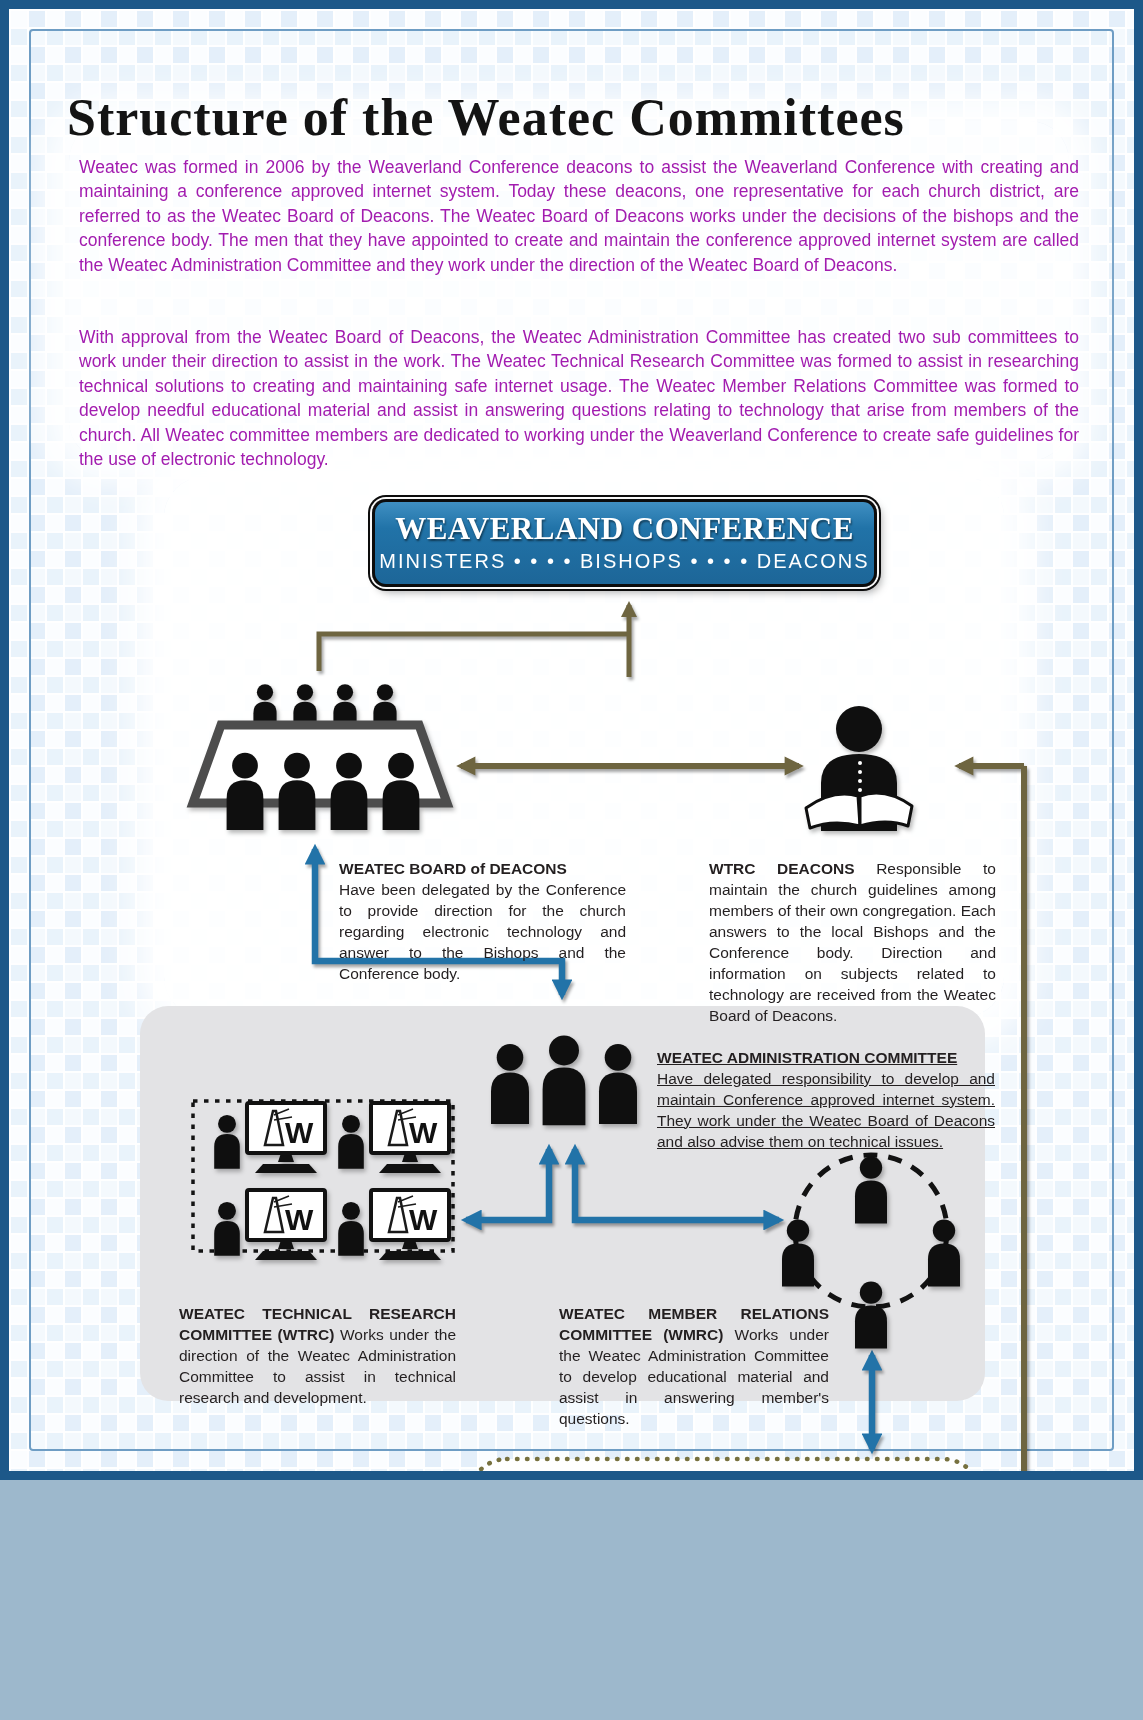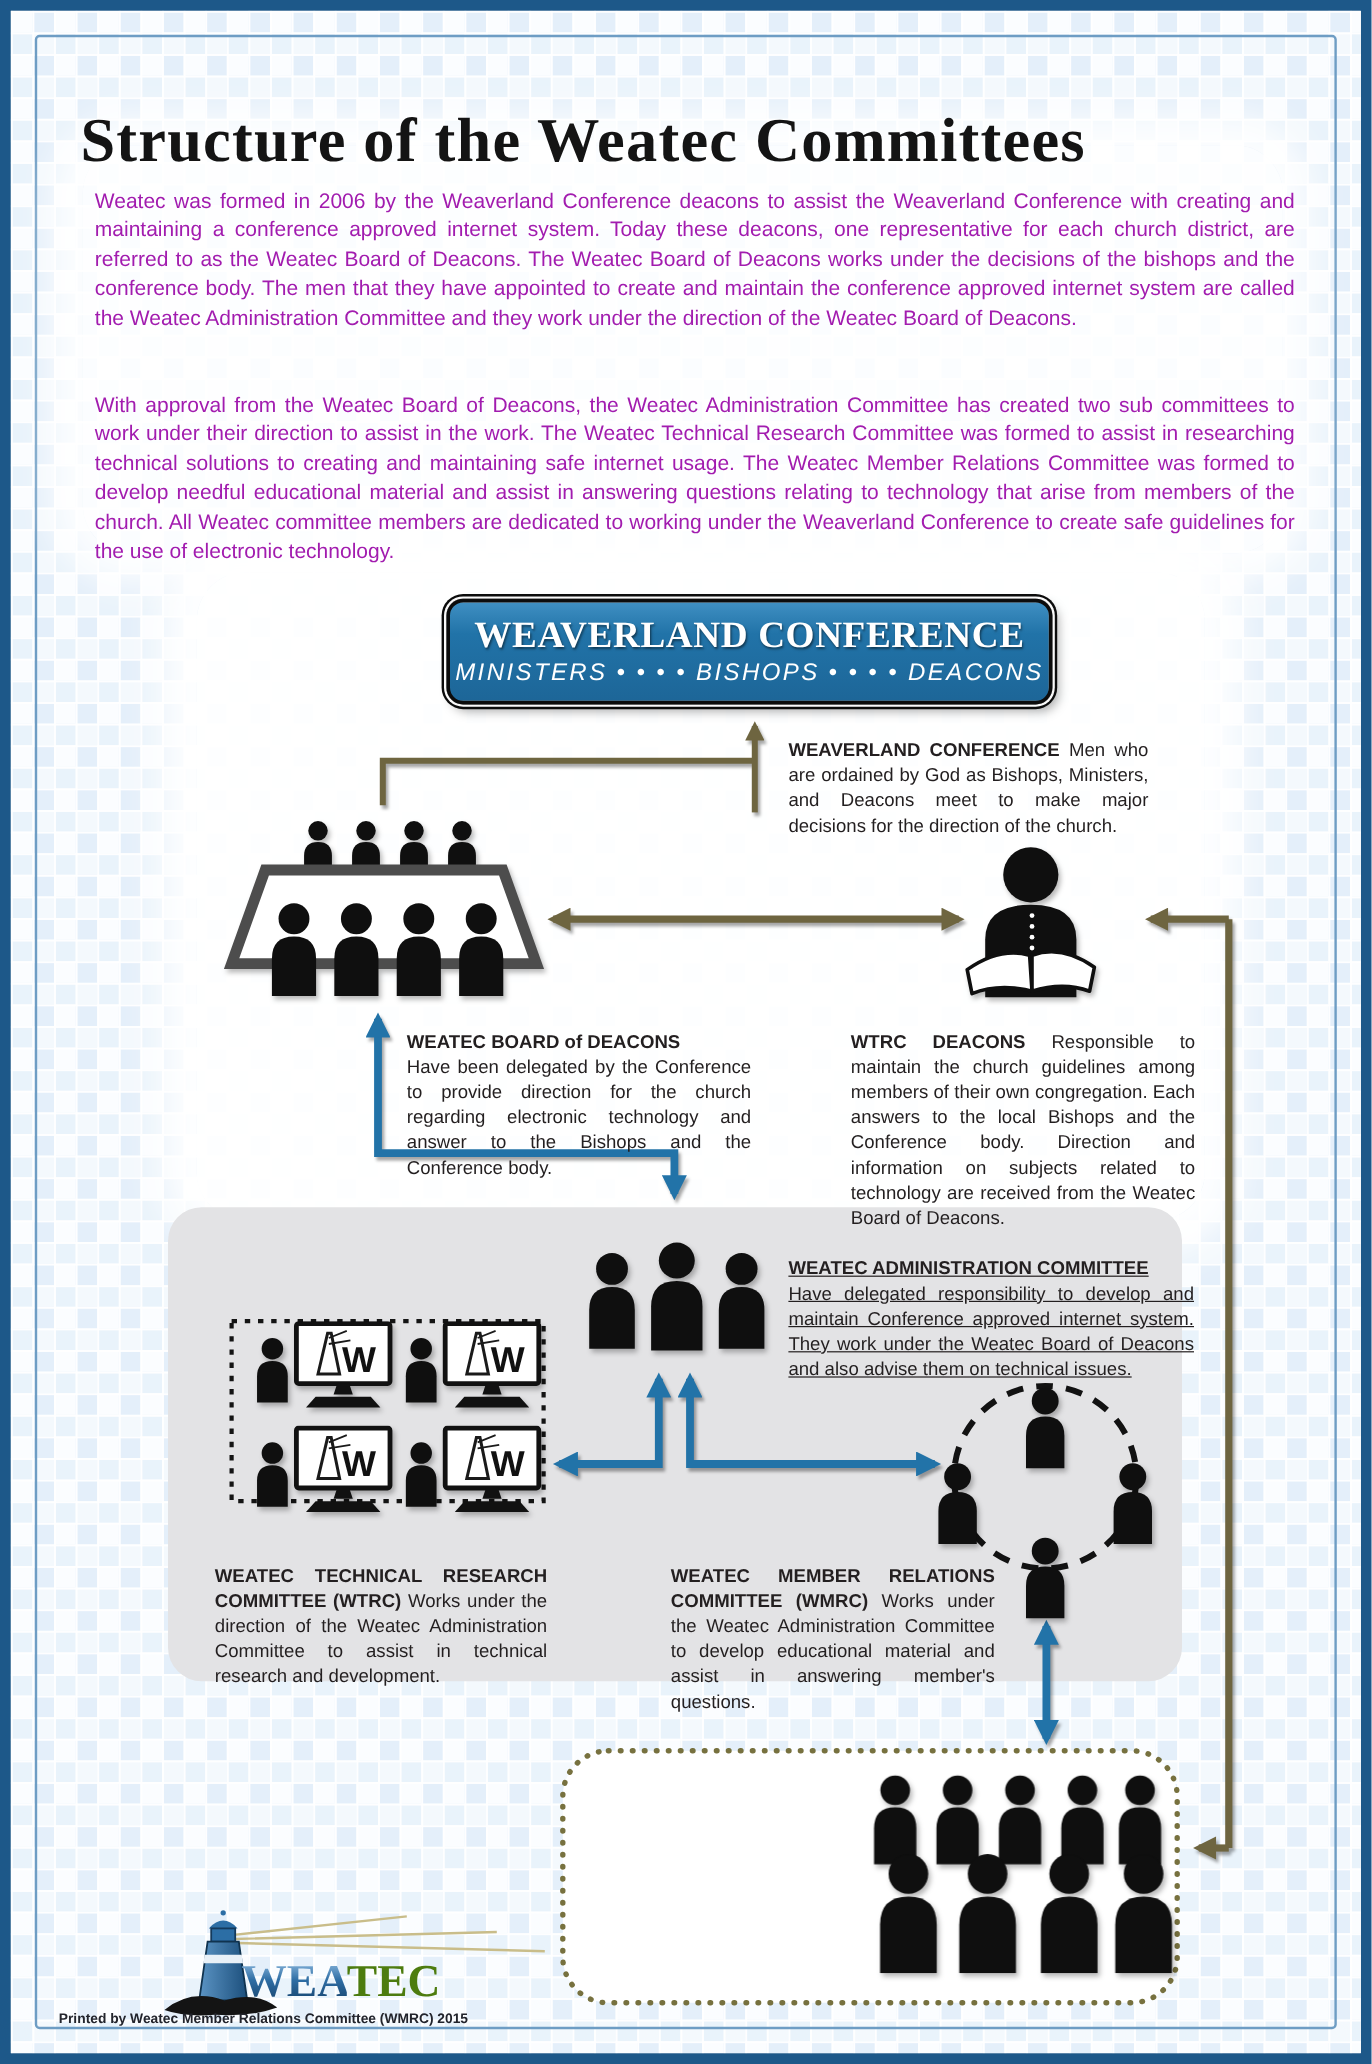--- a/index.html
+++ b/index.html
@@ -1,17 +1,17 @@
 <!DOCTYPE html>
 <html><head>
 <meta charset="utf-8">
 <style>
   html,body { margin:0; padding:0; background:#9db8cc; }
   .page {
-    position:relative; width:1143px; height:1720px; box-sizing:border-box;
+    position:relative; width:1143px; height:1480px; box-sizing:border-box;
     margin:0 auto; border:9px solid #1d5889; background:#fff; overflow:hidden;
     font-family:"Liberation Sans", sans-serif; color:#231f20;
   }
   .checker {
     position:absolute; inset:0;
     background-color:#fff;
     background-image:
       linear-gradient(90deg, rgba(255,255,255,.95) 0 2px, transparent 2px),
       linear-gradient(rgba(255,255,255,.95) 0 2px, transparent 2px),
       conic-gradient(#e4effa 25%, #f4f9fd 0 50%, #e9f3fb 0 75%, #fbfdff 0);
@@ -35,21 +35,21 @@
   .intro-2 { top:298px; }
 
   .banner {
     position:absolute; left:363px; top:490px; width:505px; height:88px; box-sizing:border-box;
     background:linear-gradient(180deg,#3f8fc2 0%, #2173a8 32%, #1d6698 100%);
     border:3px solid #0c0c0c; border-radius:14px; text-align:center; padding-top:9px;
     box-shadow:0 0 0 2px #fafafa, 0 0 0 4px #0c0c0c, 4px 5px 9px rgba(0,0,0,.35);
   }
   .banner-title { font-family:"Liberation Serif", serif; font-weight:700; font-size:31px;
     color:#fff; letter-spacing:.5px; text-shadow:1px 2px 2px rgba(0,0,0,.5); }
-  .banner-sub { font-size:20px; color:#fff; letter-spacing:2px; margin-top:3px;font-style:italic; }
+  .banner-sub { font-size:20px; color:#fff; letter-spacing:2px; margin-top:3px; }
 
   .note { position:absolute; font-size:15.5px; line-height:21px; text-align:justify; color:#231f20; }
   .note b { font-weight:700; }
   .note b.bh { display:block; }
   .n-conference { left:648px; top:590px; width:300px; }
   .n-board { left:330px; top:833px; width:287px; }
   .n-home { left:700px; top:833px; width:287px; }
   .n-admin { left:648px; top:1022px; width:338px;text-decoration:underline; }
   .n-wtrc { left:170px; top:1278px; width:277px; }
   .n-wmrc { left:550px; top:1278px; width:270px; }
@@ -226,24 +226,20 @@
       <path d="M161.5,1620 L192.5,1620 L193.5,1627 L160.5,1627 Z" fill="#e8f0f7"></path>
       <path d="M128,1666 Q150,1648 178,1658 Q205,1650 222,1664 Q200,1672 170,1670 Q145,1672 128,1666 Z" fill="#141414"></path>
     </g>
   </svg>
 
   <div class="banner">
     <div class="banner-title">WEAVERLAND CONFERENCE</div>
     <div class="banner-sub">MINISTERS • • • • BISHOPS • • • • DEACONS</div>
   </div>
 
-  <p class="note n-conference">
-    <b>WEAVERLAND CONFERENCE</b>
-    <span>Men who are ordained by God as Bishops, Ministers, and Deacons meet to make major decisions for the direction of the church.</span>
-  </p>
 
   <p class="note n-board">
     <b class="bh">WEATEC BOARD of DEACONS</b>
     <span>Have been delegated by the Conference to provide direction for the church regarding electronic technology and answer to the Bishops and the Conference body.</span>
   </p>
 
   <p class="note n-home">
     <b>WTRC DEACONS</b>
     <span>Responsible to maintain the church guidelines among members of their own congregation. Each answers to the local Bishops and the Conference body. Direction and information on subjects related to technology are received from the Weatec Board of Deacons.</span>
   </p>

